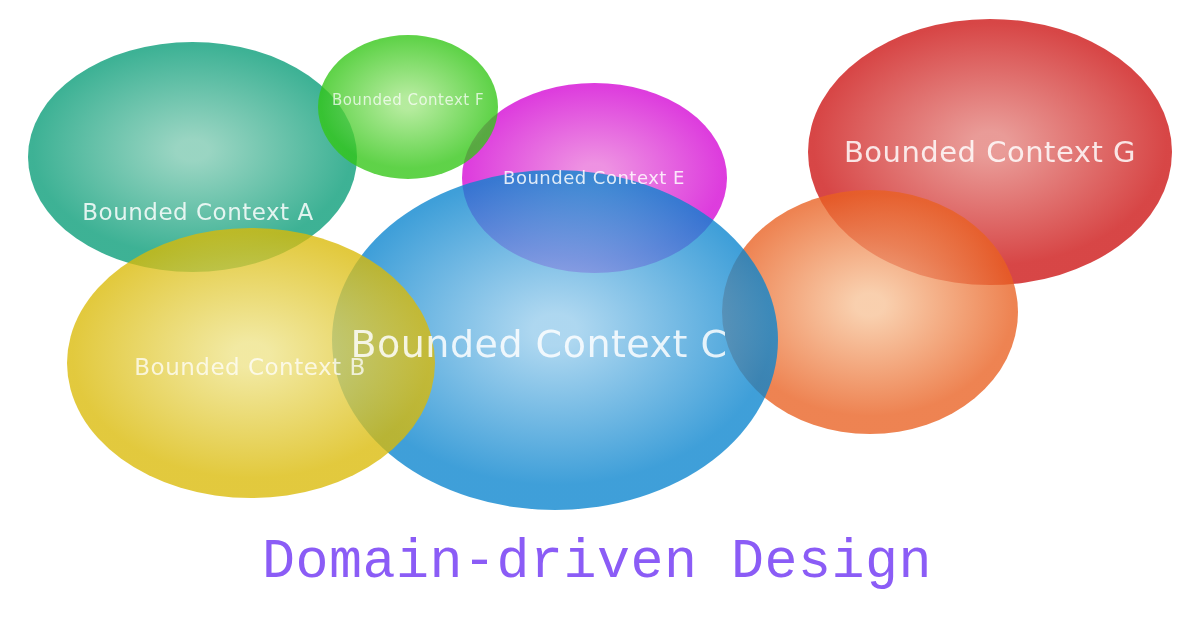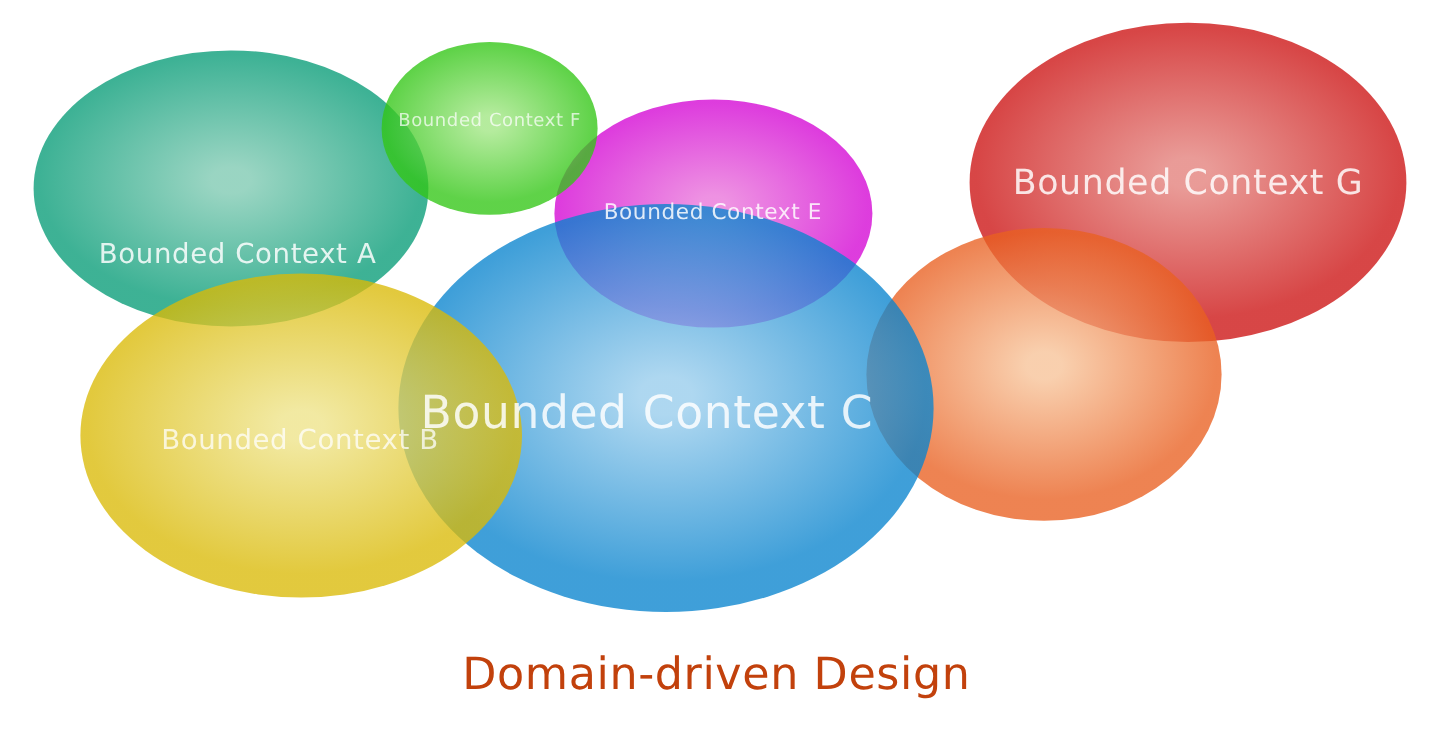--- a/index.html
+++ b/index.html
@@ -48,25 +48,26 @@
   .label-d { left: 858px; top: 312px; font-size: 23px; }
   .label-e { left: 594px; top: 177px; font-size: 18px; }
   .label-f { left: 408px; top: 100px; font-size: 15px; color: rgba(255,255,255,0.72); }
   .label-g { left: 990px; top: 152px; font-size: 29px; }
   
   .title {
     position: absolute;
     left: 597px;
     top: 562px;
     transform: translate(-50%, -50%);
-    font-size: 37px;
-    color: #c2410c;
+    font-size: 55px;
+    color: #8b5cf6;
     white-space: nowrap;
     z-index: 10;
     letter-spacing: 0.5px;
+    font-family: Liberation Mono, monospace;
   }
 </style>
 </head>
 <body>
 
 <div class="canvas">
 
   <div class="ellipse ctx-a" style="--inner: #7dc9b1; --edge: #079c77;"></div>
   <div class="ellipse ctx-e" style="--inner: #e973da; --edge: #d406d4;"></div>
   <div class="ellipse ctx-g" style="--inner: #e37f7a; --edge: #cc1212;"></div>

